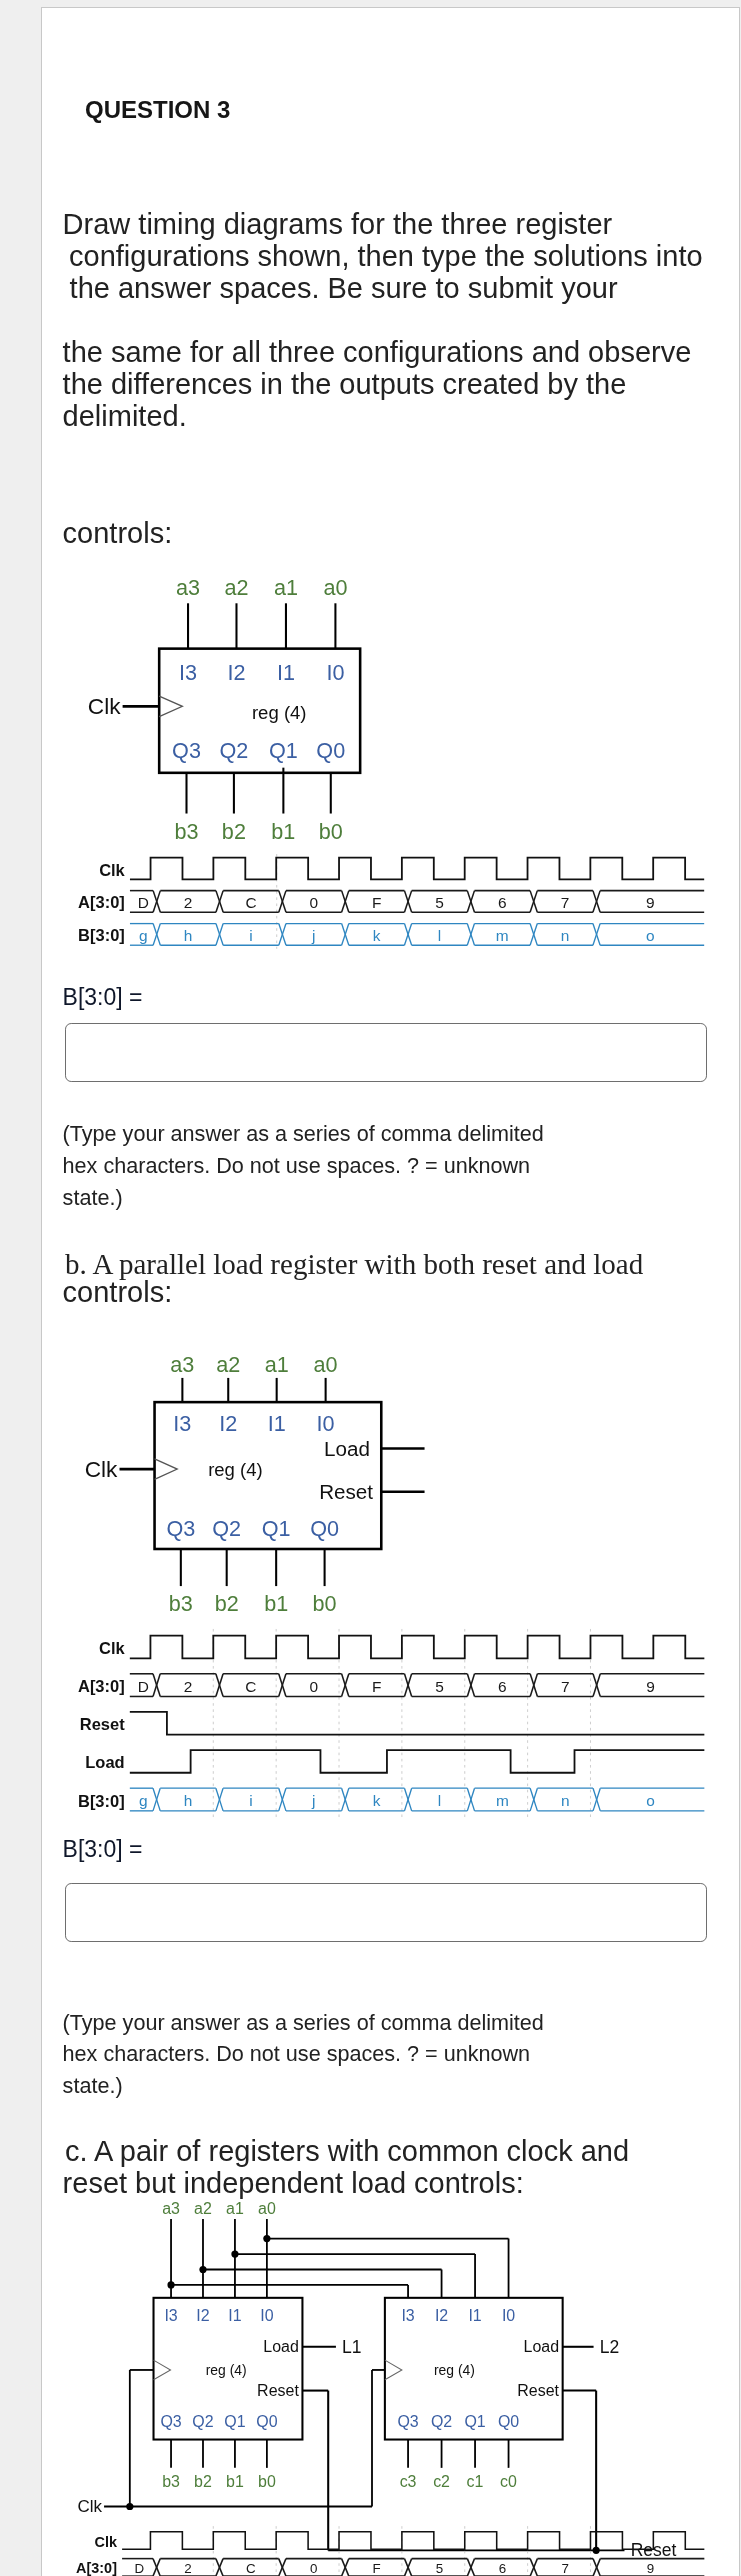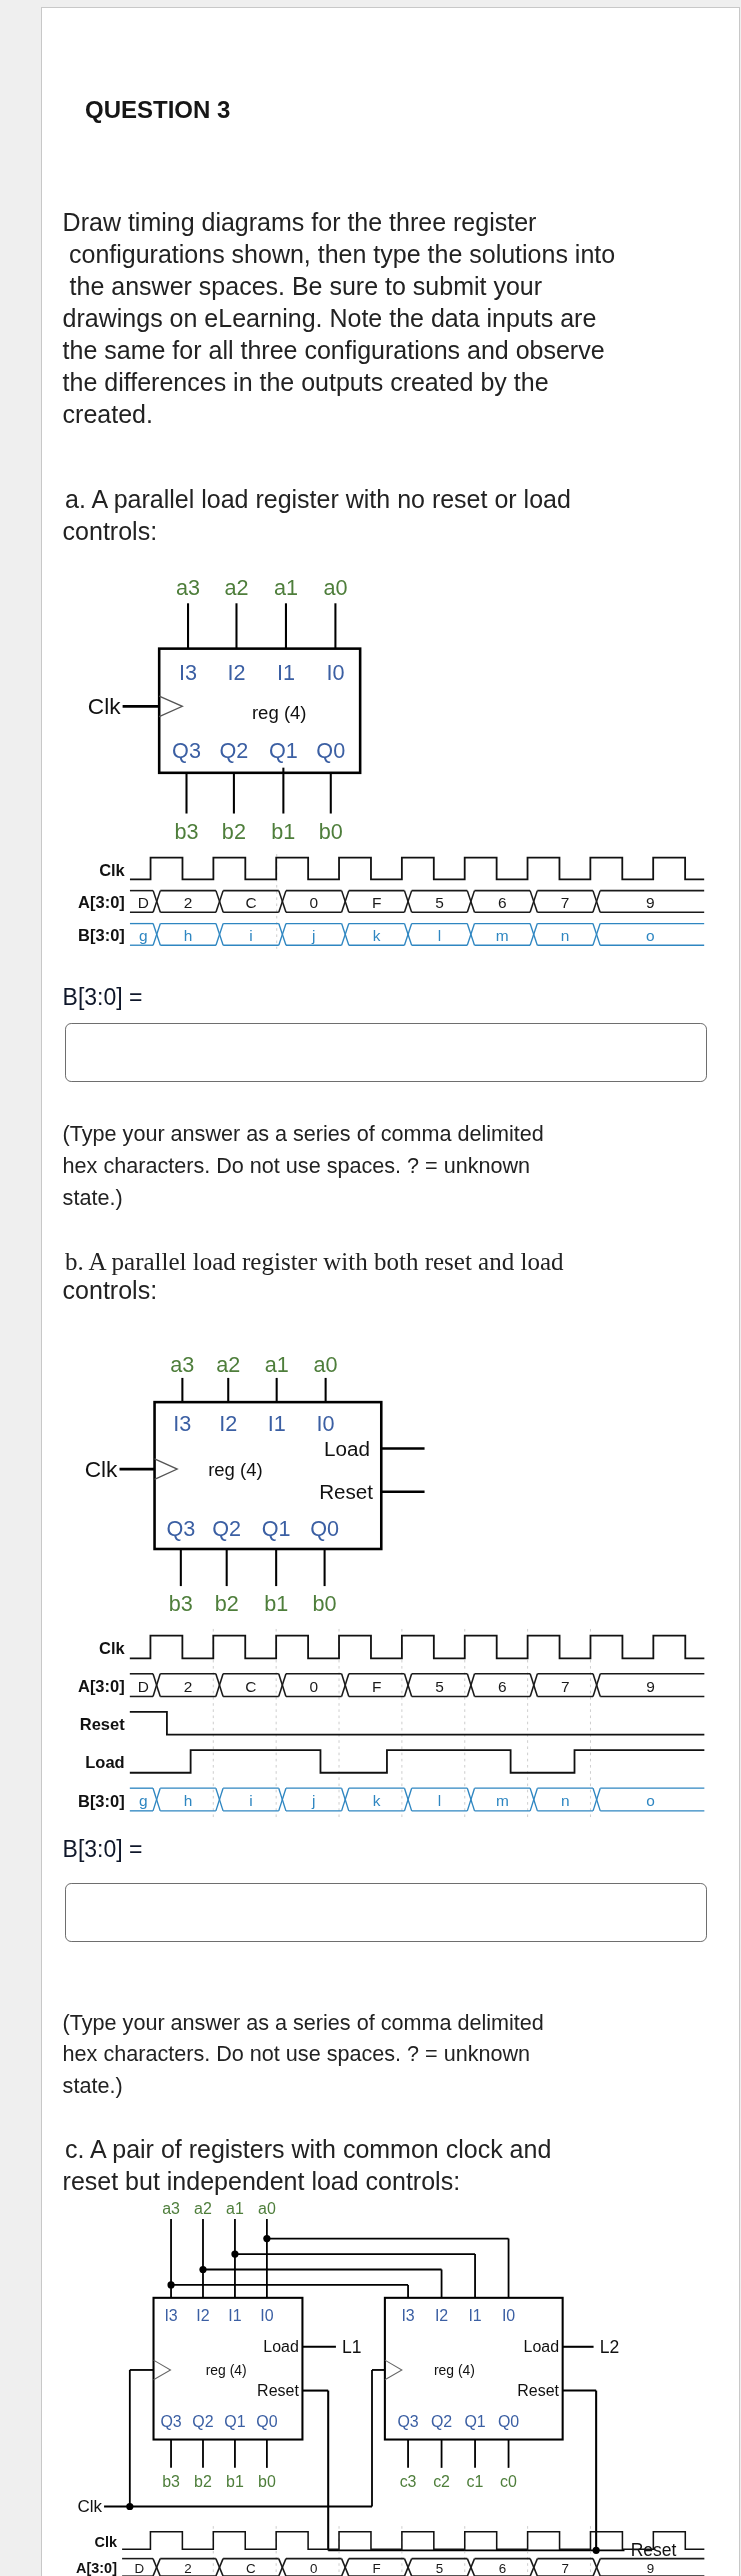--- a/index.html
+++ b/index.html
@@ -2,21 +2,21 @@
 <html style="font-size:8.2px"><head>
 <meta charset="utf-8">
 <style>
   html,body{margin:0;padding:0;}
   body{background:#efefef;font-family:"Liberation Sans", sans-serif;}
   .page{position:relative;width:742px;height:3530px;background:#efefef;overflow:hidden;}
   .card{position:absolute;left:41px;top:6.7px;width:697px;height:3523px;background:#ffffff;
         border-left:0.5px solid #c8c8c8;border-right:0.5px solid #c8c8c8;border-top:0.5px solid #c8c8c8;}
   .abs{position:absolute;}
   .title{font-size:24px;font-weight:bold;color:#161616;letter-spacing:0px;}
-  .body-line{font-size:25px;color:#222;white-space:nowrap;}
+  .body-line{font-size:29px;color:#222;white-space:nowrap;}
   .note-line{font-size:21.6px;color:#222;white-space:nowrap;}
   .ans-label{font-size:23px;color:#0f172a;}
   .answer-input{position:absolute;width:642px;height:59px;border:1px solid #6e6e6e;border-radius:6.2px;
         background:#fff;font-size:20.6px;padding:0 10.3px;box-sizing:border-box;color:#222;outline:none;}
   svg text{dominant-baseline:central;}
   svg .pin{fill:#3b5fa3;font-size:42px;font-weight:500;}
   svg .pin-sm{fill:#3b5fa3;font-size:31px;font-weight:500;}
   svg .green{fill:#4e7e3b;font-size:42px;font-weight:500;}
   svg .green-sm{fill:#4e7e3b;font-size:31px;font-weight:500;}
   svg .regname{fill:#111;font-size:36px;}
@@ -31,26 +31,24 @@
 <body>
 
 <div class="page">
  <div class="card">
 
   <div class="abs title" style="left:43px;top:88px;">QUESTION 3</div>
 
   <div class="abs body-line" style="left:20.6px;top:200px;">Draw timing diagrams for the three register</div>
   <div class="abs body-line" style="left:27px;top:232px;">configurations shown, then type the solutions into</div>
   <div class="abs body-line" style="left:20.6px;top:264px;margin-left:7px;">the answer spaces. Be sure to submit your</div>
-  <div class="abs body-line" style="left:20.6px;top:296px;">drawings on eLearning. Note the data inputs are</div>
   <div class="abs body-line" style="left:20.6px;top:328px;">the same for all three configurations and observe</div>
   <div class="abs body-line" style="left:20.6px;top:360px;">the differences in the outputs created by the</div>
-  <div class="abs body-line" style="left:20.6px;top:392px;">created.</div>
-
-  <div class="abs body-line" style="left:23px;top:477px;">a. A parallel load register with no reset or load</div>
+  <div class="abs body-line" style="left:20.6px;top:392px;">delimited.</div>
+
   <div class="abs body-line" style="left:20.6px;top:509px;">controls:</div>
 
   <svg class="abs" style="left:-41px;top:559px;" width="742" height="289" viewBox="0 0 1440 560">
     <text class="green" x="363" y="40" text-anchor="middle">a3</text>
     <text class="green" x="457" y="40" text-anchor="middle">a2</text>
     <text class="green" x="553" y="40" text-anchor="middle">a1</text>
     <text class="green" x="649" y="40" text-anchor="middle">a0</text>
     <g stroke="#000" stroke-width="4">
       <line x1="363" y1="70" x2="363" y2="158"></line>
           <line x1="457" y1="70" x2="457" y2="158"></line>

